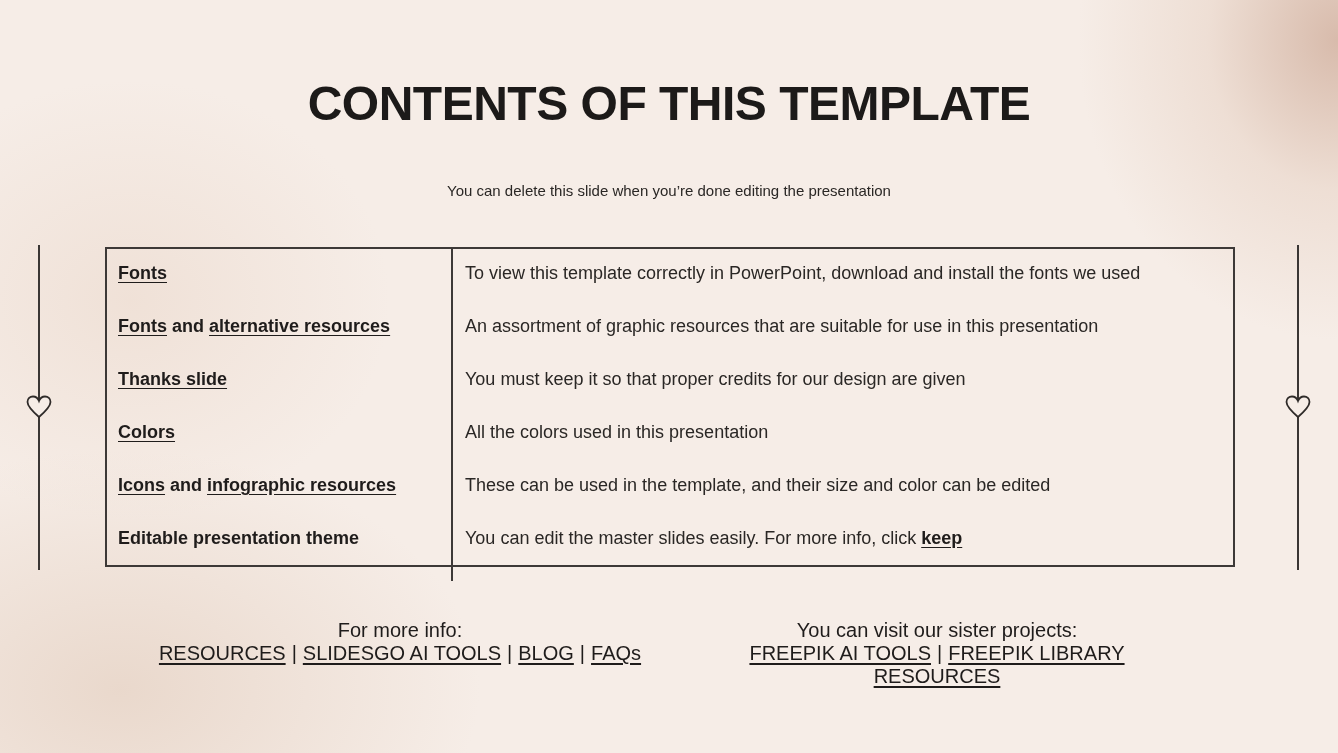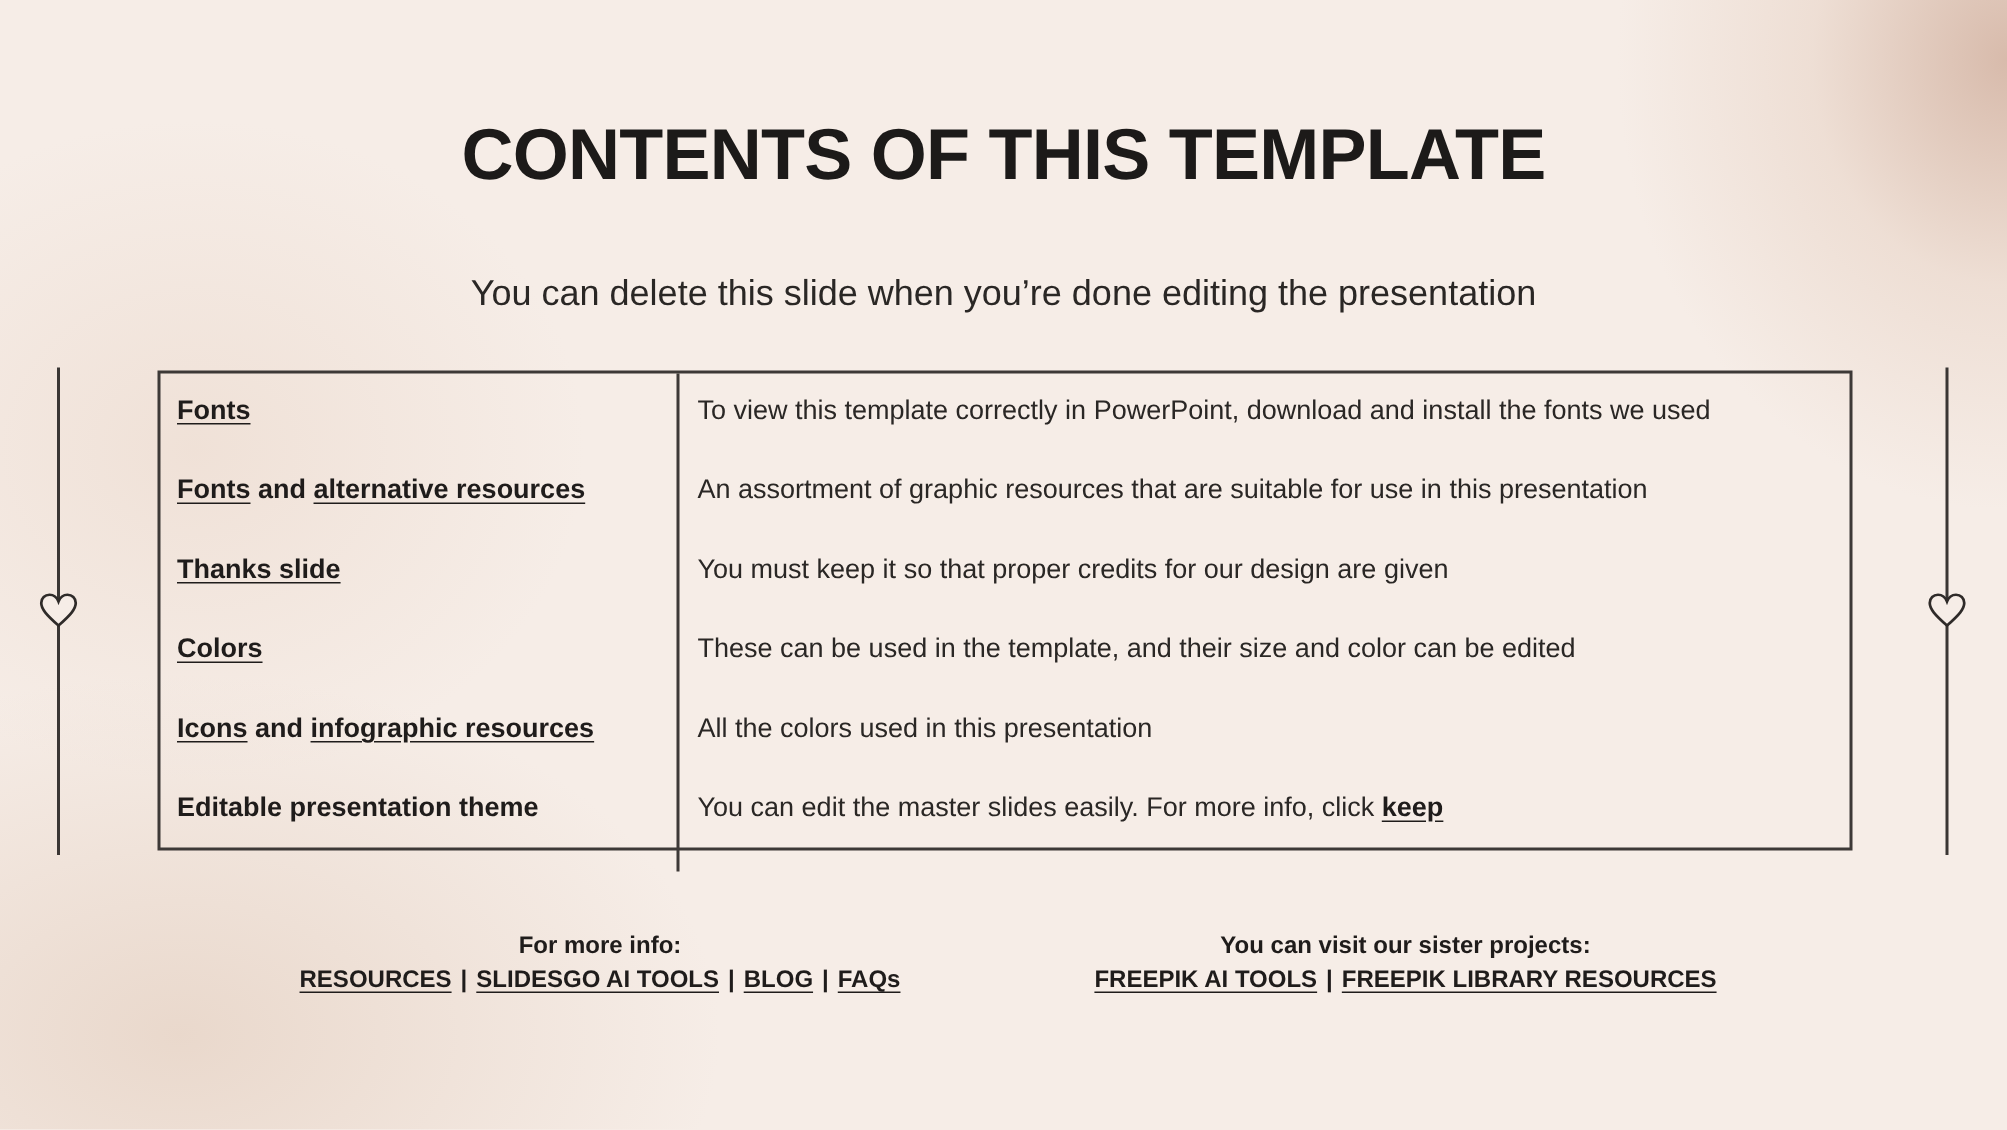--- a/index.html
+++ b/index.html
@@ -17,42 +17,42 @@
         radial-gradient(ellipse 260px 220px at 130px 300px, rgba(238,222,211,0.8), rgba(246,237,231,0) 100%),
         #f6ede7;
     }
     .title {
       position: absolute; left: 0; width: 100%; top: 76px;
       text-align: center; font-size: 48px; font-weight: bold;
       letter-spacing: -0.5px; margin: 0; color: #1c1a19;
     }
     .subtitle {
       position: absolute; left: 0; width: 100%; top: 182px;
-      text-align: center; font-size: 24px; margin: 0; color: #2a2725;
+      text-align: center; font-size: 15px; margin: 0; color: #2a2725;
     }
     .vline { position: absolute; width: 2px; background: #3a3634; top: 245px; height: 325px; }
     .vline.left { left: 38px; }
     .vline.right { left: 1297px; }
     .heart { position: absolute; top: 393px; width: 28px; height: 28px; }
     .heart.left { left: 25px; }
     .heart.right { left: 1284px; }
     .table {
       position: absolute; left: 105px; top: 247px; width: 1126px; height: 316px;
       border: 2px solid #3d3937; display: grid; grid-template-columns: 346px 1fr;
     }
     .col { display: flex; flex-direction: column; padding-top: 14px; }
     .col.left { border-right: 2px solid #3d3937; }
     .row { height: 53px; display: flex; align-items: flex-start; font-size: 18px; white-space: nowrap; }
     .col.left .row { padding-left: 11px; font-weight: bold; }
     .col.right .row { padding-left: 12px; color: #2a2725; }
     a, .link { color: #1f1c1b; text-decoration: underline; text-underline-offset: 3px; }
     .bold { font-weight: bold; }
     .footer-block {
       position: absolute; top: 619px; text-align: center;
-      font-size: 16px; font-weight: bold; line-height: 23px;
+      font-size: 20px; font-weight: normal; line-height: 23px;
     }
     .footer-block.left { left: 150px; width: 500px; }
     .footer-block.right { left: 687px; width: 500px; }
     .sep { margin: 0 6px; }
   </style>
 </head>
 <body>
 
 <div class="bg"></div>
 
@@ -97,24 +97,24 @@
     <div class="row">
         <span>To view this template correctly in PowerPoint, download and install the fonts we used</span>
       </div>
     <div class="row">
         <span>An assortment of graphic resources that are suitable for use in this presentation</span>
       </div>
     <div class="row">
         <span>You must keep it so that proper credits for our design are given</span>
       </div>
     <div class="row">
-        <span>These can be used in the template, and their size and color can be edited</span>
+        <span>All the colors used in this presentation</span>
       </div>
     <div class="row">
-        <span>All the colors used in this presentation</span>
+        <span>These can be used in the template, and their size and color can be edited</span>
       </div>
     <div class="row">
       <span style="white-space:pre">You can edit the master slides easily. For more info, click </span>
       <a class="link bold">keep</a>
     </div>
   </div>
 </div>
 
 <div class="footer-block left">
   <div>For more info:</div>

